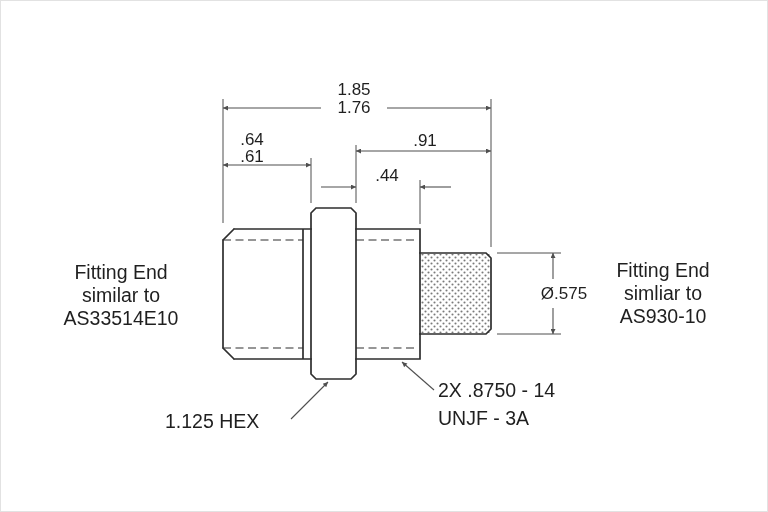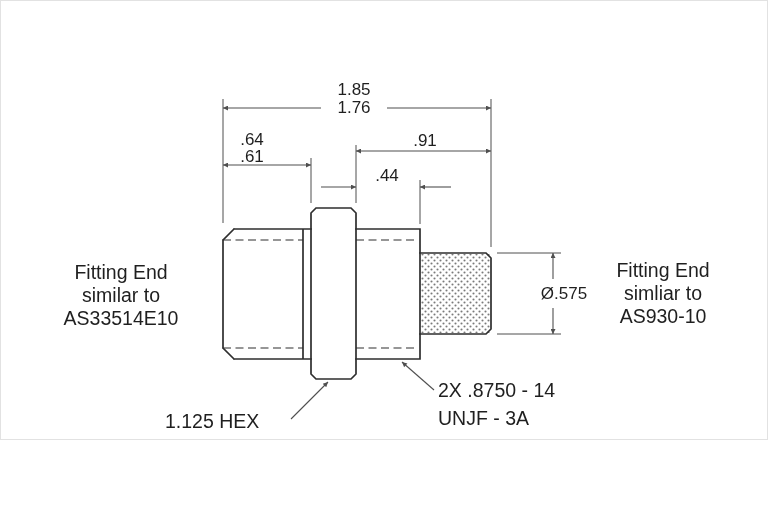--- a/index.html
+++ b/index.html
@@ -4,21 +4,21 @@
 <style>
   html, body {
     margin: 0;
     padding: 0;
     background: #ffffff;
     font-family: "Liberation Sans", "DejaVu Sans", sans-serif;
   }
   .canvas {
     position: relative;
     width: 768px;
-    height: 440px;
+    height: 512px;
     background: #ffffff;
     box-sizing: border-box;
     border: 1px solid #e2e2e2;
     overflow: hidden;
   }
   svg { display: block; }
 
   .part-line {
     stroke: #2e2e2e;
     stroke-width: 1.7;

